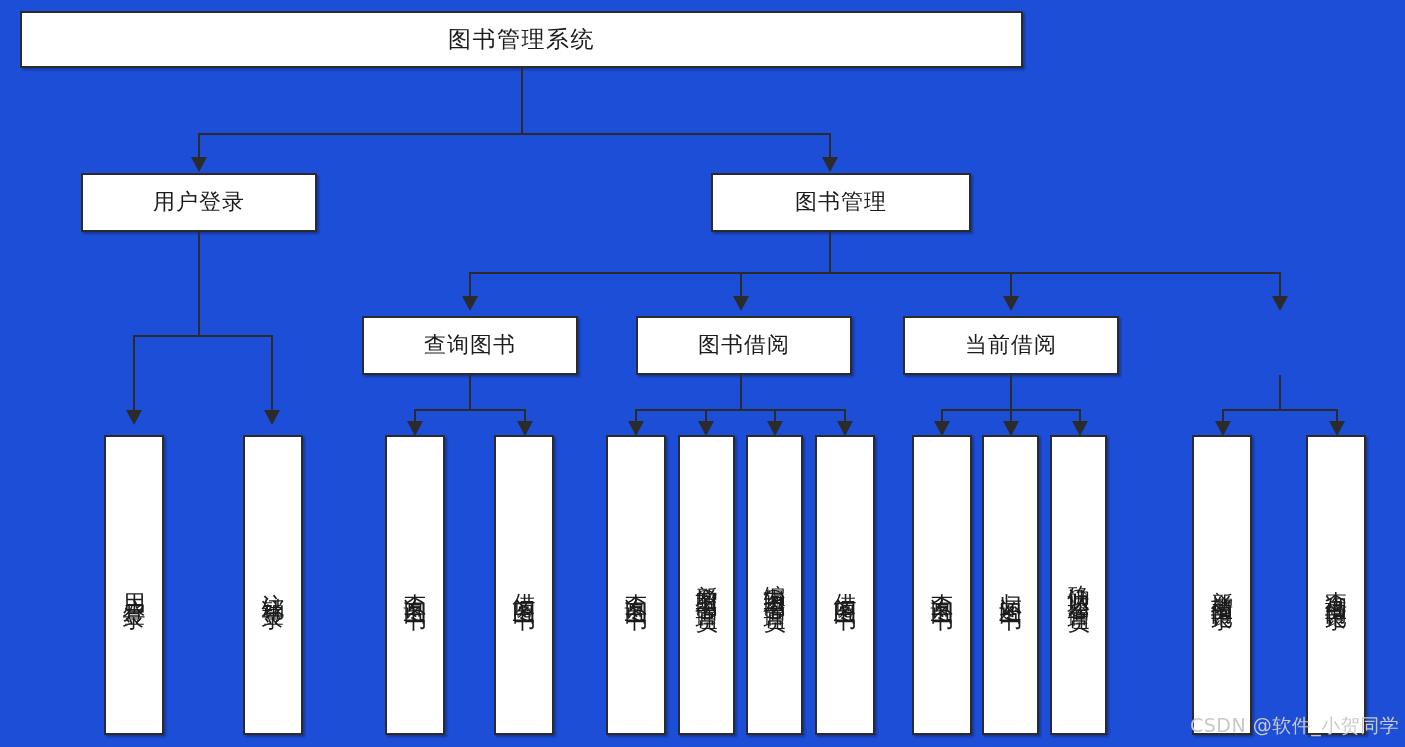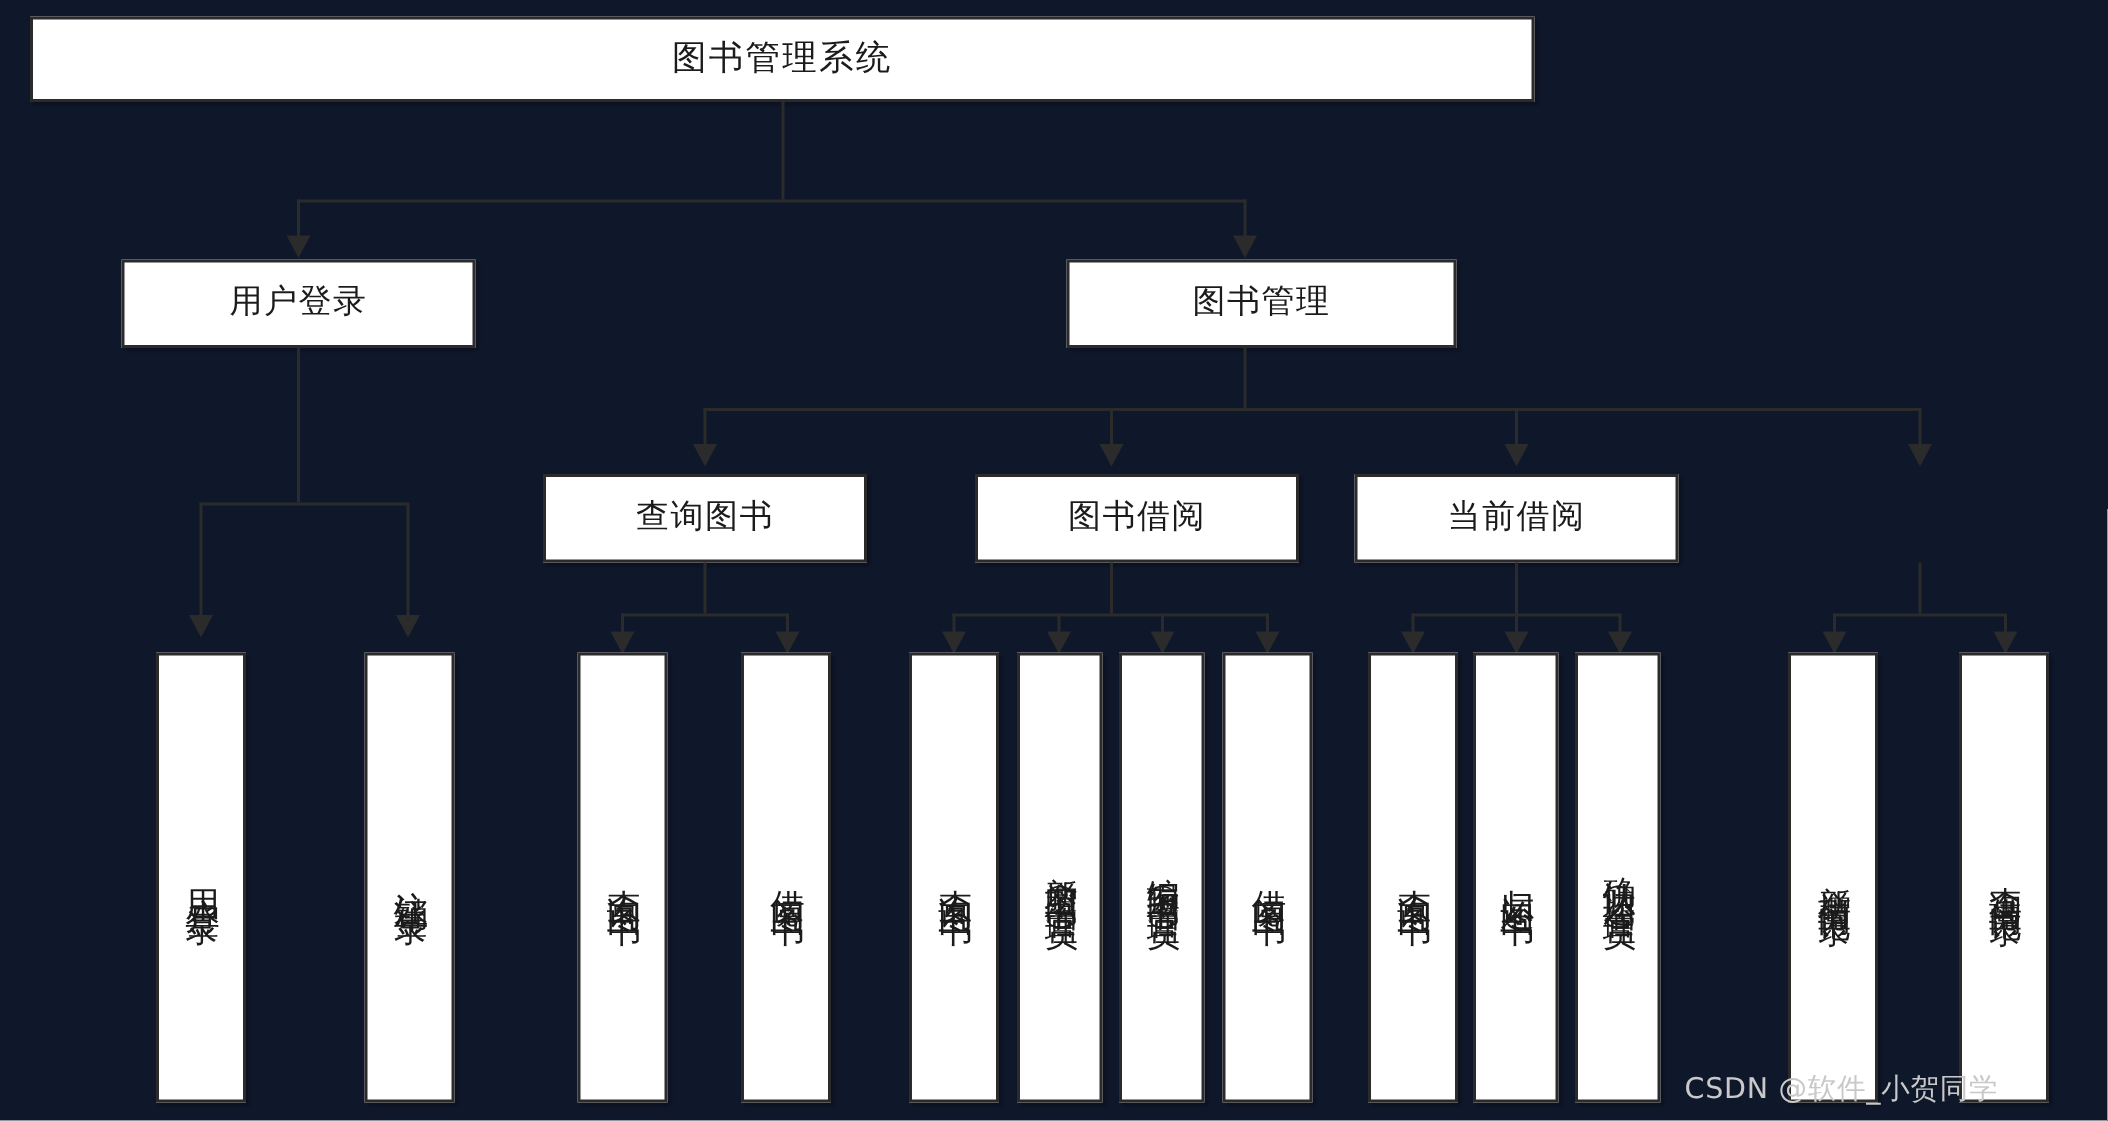--- a/index.html
+++ b/index.html
@@ -7,21 +7,21 @@
     padding: 0;
     background: #ffffff;
   }
   body {
     font-family: "DejaVu Sans", "Liberation Sans", sans-serif;
   }
   #canvas {
     position: relative;
     width: 1405px;
     height: 747px;
-    background: #0f172a;
+    background: #1d4ed8;
     overflow: hidden;
   }
   .node {
     position: absolute;
     box-sizing: border-box;
     background: #ffffff;
     border: 2px solid #2b2b2b;
     box-shadow: 2px 2px 2px rgba(0,0,0,0.28);
     display: flex;
     align-items: center;
@@ -130,21 +130,21 @@
   <div class="vline" style="left:740px; top:272px; height:25px;"></div>
   <div class="arrow" style="left:733px; top:296px;"></div>
   <div class="vline" style="left:1010px; top:272px; height:25px;"></div>
   <div class="arrow" style="left:1003px; top:296px;"></div>
   <div class="vline" style="left:1279px; top:272px; height:25px;"></div>
   <div class="arrow" style="left:1272px; top:296px;"></div>
 
   <div class="node horiz" style="left:362px; top:316px; width:216px; height:59px;">
     <span class="label">查询图书</span>
   </div>
-  <div class="node horiz" style="left:650px; top:316px; width:216px; height:59px;">
+  <div class="node horiz" style="left:636px; top:316px; width:216px; height:59px;">
     <span class="label">图书借阅</span>
   </div>
   <div class="node horiz" style="left:903px; top:316px; width:216px; height:59px;">
     <span class="label">当前借阅</span>
   </div>
 
   <div class="vline" style="left:469px; top:375px; height:34px;"></div>
   <div class="hline" style="left:414px; top:409px; width:111px;"></div>
   <div class="vline" style="left:414px; top:409px; height:13px;"></div>
   <div class="arrow" style="left:407px; top:421px;"></div>
@@ -215,15 +215,15 @@
     <span class="label">确认归还（管理员）</span>
   </div>
 
   <div class="node vert tall" style="left:1192px; top:435px; width:60px; height:300px;">
     <span class="label">新增借阅记录</span>
   </div>
   <div class="node vert tall" style="left:1306px; top:435px; width:60px; height:300px;">
     <span class="label">查询借阅记录</span>
   </div>
 
-  <div class="watermark" style="left:1123px; top:713px;">CSDN @软件_小贺同学</div>
+  <div class="watermark" style="left:1190px; top:713px;">CSDN @软件_小贺同学</div>
 
 </div>
 
 </body></html>

